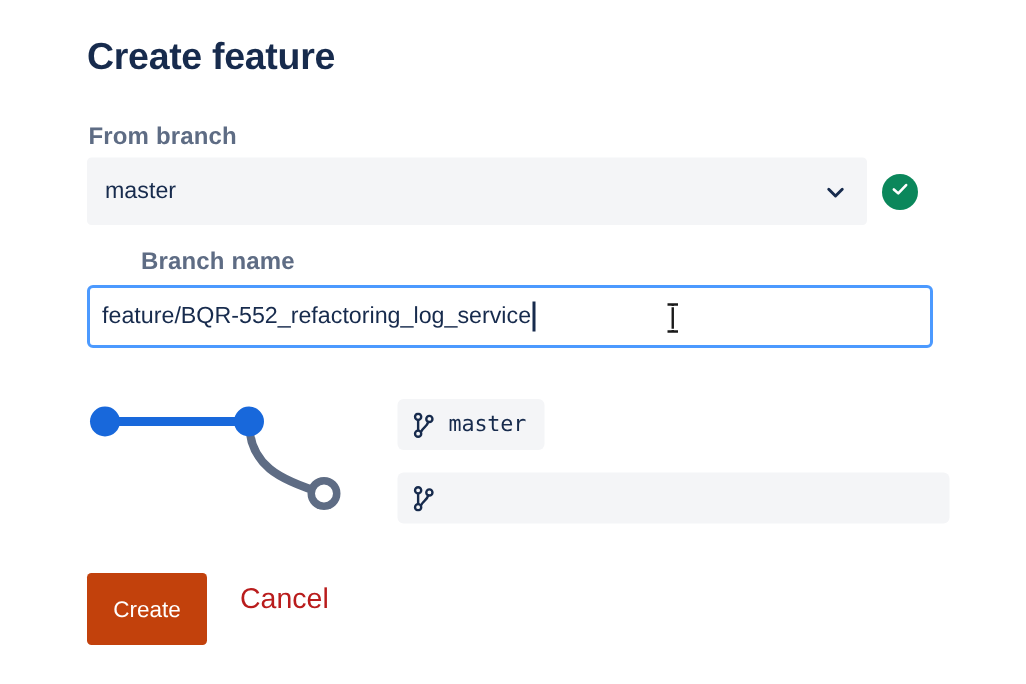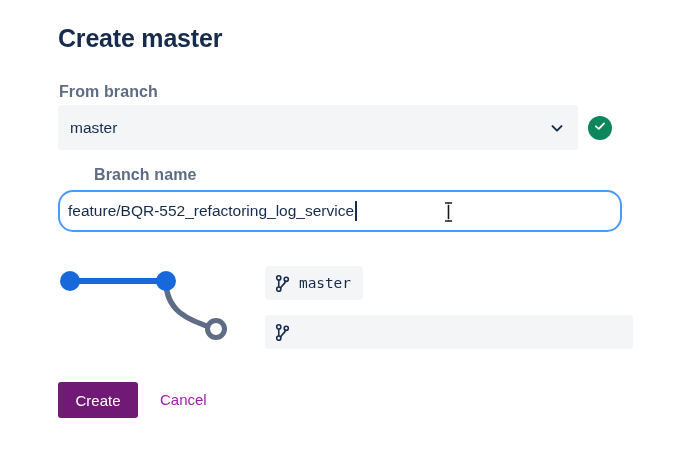--- a/index.html
+++ b/index.html
@@ -83,21 +83,21 @@
 
   
   .text-input {
     position: absolute;
     left: 58px;
     top: 190px;
     width: 564px;
     height: 42px;
     background: #ffffff;
     border: 2px solid #4C9AFF;
-    border-radius: 15px;
+    border-radius: 4px;
     box-sizing: border-box;
   }
   .input-text {
     position: absolute;
     left: 8px;
     top: 0;
     height: 38px;
     line-height: 38px;
     font-size: 15.5px;
     color: #172B4D;
@@ -150,49 +150,49 @@
     overflow: hidden;
     letter-spacing: -0.1px;
   }
 
   
   .btn-create {
     position: absolute;
     left: 58px;
     top: 382px;
     width: 80px;
-    height: 36px;
-    background: #701a75;
+    height: 48px;
+    background: #c2410c;
     color: #ffffff;
     border: none;
     border-radius: 3px;
     font-family: "Liberation Sans", sans-serif;
     font-size: 15px;
     cursor: pointer;
     padding: 0;
   }
   .btn-cancel {
     position: absolute;
     left: 152px;
     top: 382px;
     height: 36px;
     line-height: 36px;
     background: transparent;
-    color: #a21caf;
+    color: #b91c1c;
     border: none;
     font-family: "Liberation Sans", sans-serif;
-    font-size: 15px;
+    font-size: 19px;
     cursor: pointer;
     padding: 0 8px;
   }
 </style>
 </head>
 <body>
 
-<div class="page-title">Create master</div>
+<div class="page-title">Create feature</div>
 
 <div class="field-label label-from-branch">From branch</div>
 
 <div class="select-wrap">
   <span class="select-value">master</span>
   <span class="chevron-icon">
     <svg width="18" height="18" viewBox="0 0 24 24" fill="none" aria-hidden="true">
       <path d="M6 9.5 L12 15.5 L18 9.5" stroke="#172B4D" stroke-width="2.6" stroke-linecap="round" stroke-linejoin="round"></path>
     </svg>
   </span>

